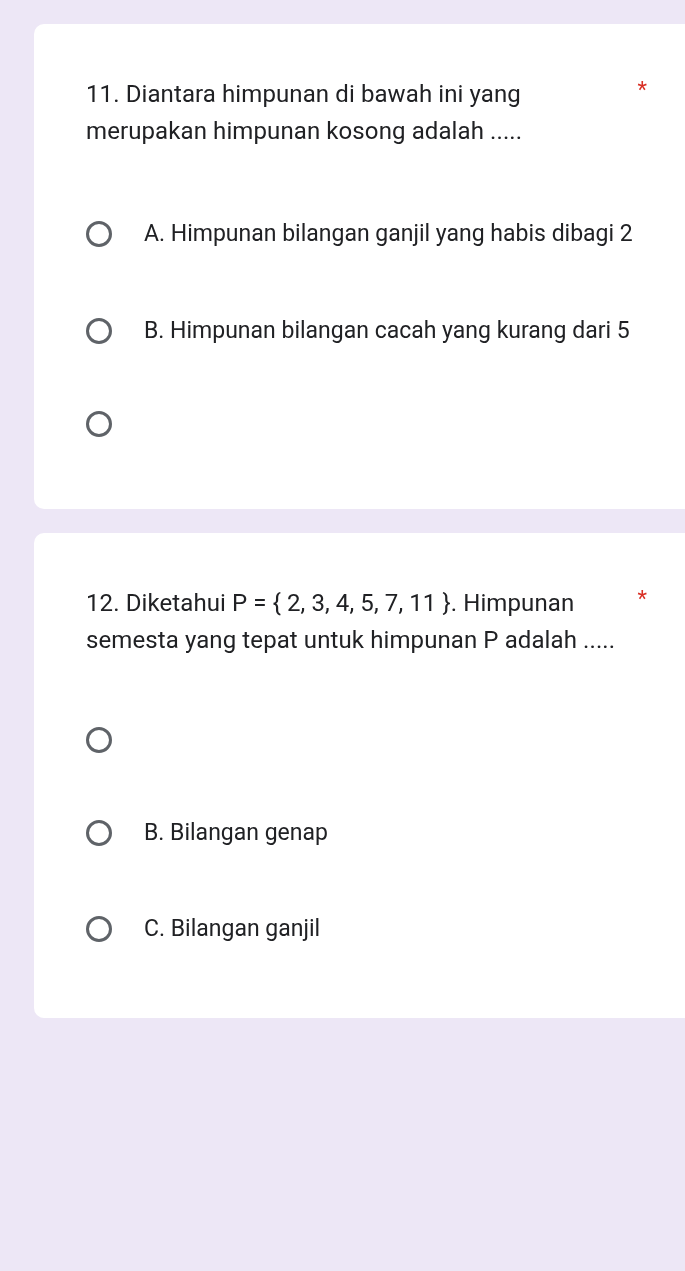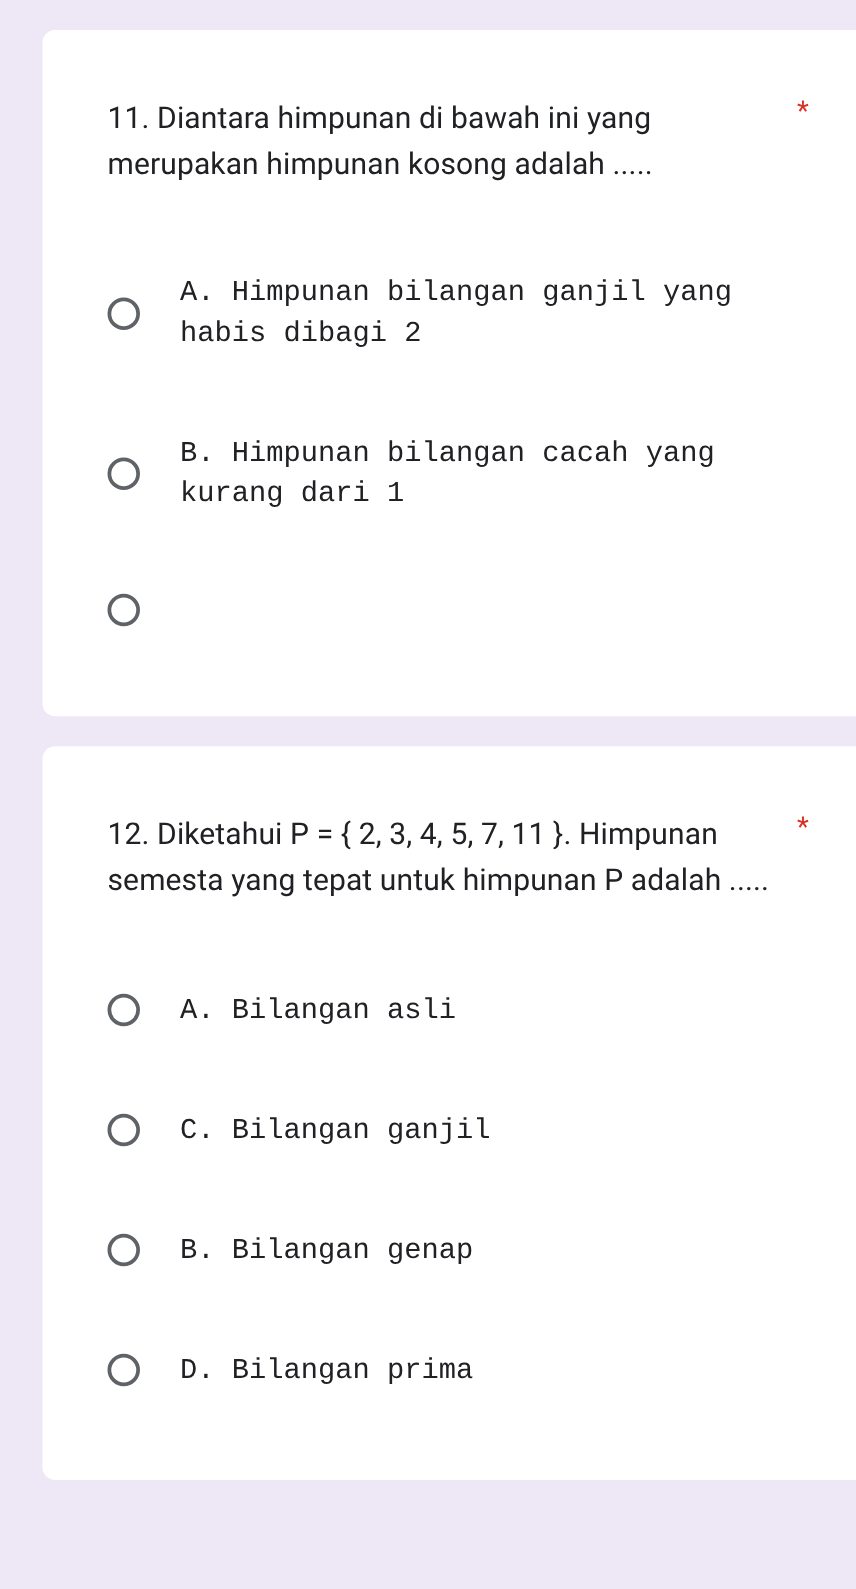--- a/index.html
+++ b/index.html
@@ -44,58 +44,52 @@
     height: 26px;
     border: 3px solid #5f6368;
     border-radius: 50%;
     flex-shrink: 0;
     margin-right: 20px;
   }
   .option-label {
     font-size: 23px;
     color: #202124;
     line-height: 1.4;
-    font-family: Liberation Mono, monospace;
   }
 </style>
 </head>
 <body>
 
 <div class="card">
   <div class="question-row">
     <div class="question-text">11. Diantara himpunan di bawah ini yang merupakan himpunan kosong adalah .....</div>
     <div class="required">*</div>
   </div>
   <div class="option-row">
     <div class="radio"></div>
     <div class="option-label">A. Himpunan bilangan ganjil yang habis dibagi 2</div>
   </div>
   <div class="option-row">
     <div class="radio"></div>
-    <div class="option-label">B. Himpunan bilangan cacah yang kurang dari 1</div>
+    <div class="option-label">B. Himpunan bilangan cacah yang kurang dari 5</div>
   </div>
   <div class="option-row">
     <div class="radio"></div>
   </div>
 </div>
 
 <div class="card">
   <div class="question-row">
     <div class="question-text">12. Diketahui P = { 2, 3, 4, 5, 7, 11 }. Himpunan semesta yang tepat untuk himpunan P adalah .....</div>
     <div class="required">*</div>
   </div>
   <div class="option-row">
     <div class="radio"></div>
-    <div class="option-label">A. Bilangan asli</div>
-  </div>
-  <div class="option-row">
-    <div class="radio"></div>
-    <div class="option-label">C. Bilangan ganjil</div>
   </div>
   <div class="option-row">
     <div class="radio"></div>
     <div class="option-label">B. Bilangan genap</div>
   </div>
   <div class="option-row">
     <div class="radio"></div>
-    <div class="option-label">D. Bilangan prima</div>
+    <div class="option-label">C. Bilangan ganjil</div>
   </div>
 </div>
 
 </body></html>

